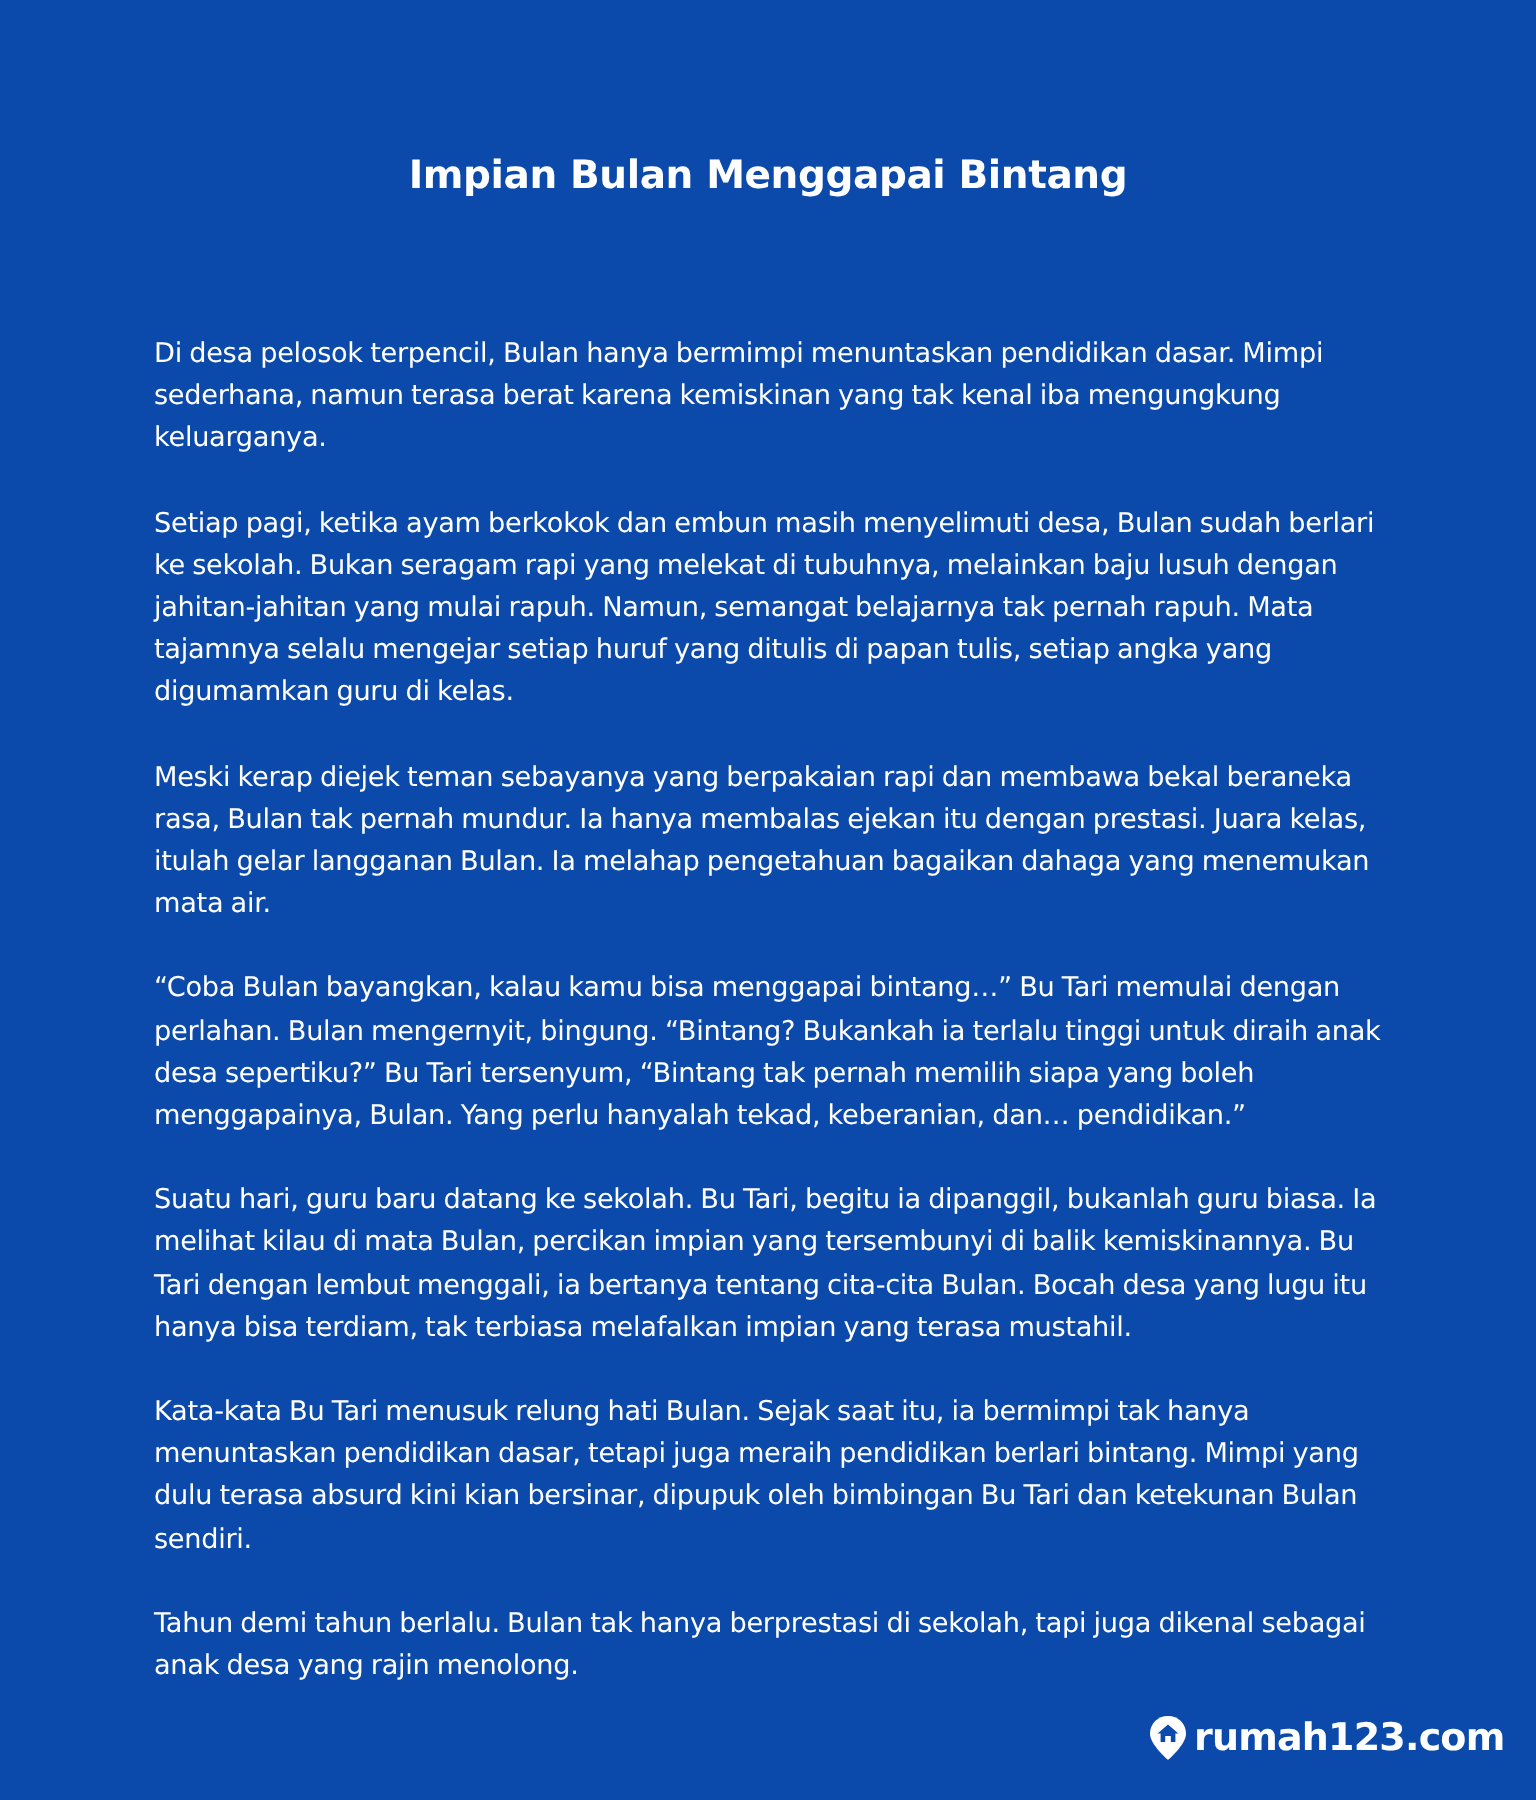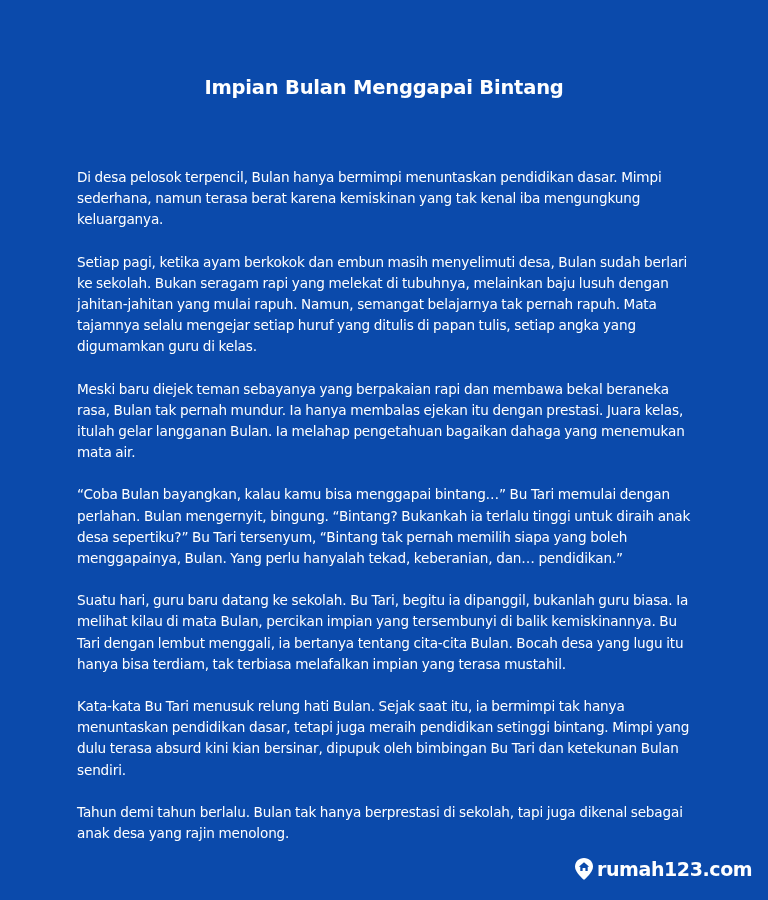--- a/index.html
+++ b/index.html
@@ -68,24 +68,24 @@
   </style>
 </head>
 <body>
 
 <div class="page">
   <h1 class="title">Impian Bulan Menggapai Bintang</h1>
 
   <div class="story">
     <p>Di desa pelosok terpencil, Bulan hanya bermimpi menuntaskan pendidikan dasar. Mimpi sederhana, namun terasa berat karena kemiskinan yang tak kenal iba mengungkung keluarganya.</p>
     <p>Setiap pagi, ketika ayam berkokok dan embun masih menyelimuti desa, Bulan sudah berlari ke sekolah. Bukan seragam rapi yang melekat di tubuhnya, melainkan baju lusuh dengan jahitan-jahitan yang mulai rapuh. Namun, semangat belajarnya tak pernah rapuh. Mata tajamnya selalu mengejar setiap huruf yang ditulis di papan tulis, setiap angka yang digumamkan guru di kelas.</p>
-    <p>Meski baru diejek teman sebayanya yang berpakaian rapi dan membawa bekal beraneka rasa, Bulan tak pernah mundur. Ia hanya membalas ejekan itu dengan prestasi. Juara kelas, itulah gelar langganan Bulan. Ia melahap pengetahuan bagaikan dahaga yang menemukan mata air.</p>
+    <p>Meski kerap diejek teman sebayanya yang berpakaian rapi dan membawa bekal beraneka rasa, Bulan tak pernah mundur. Ia hanya membalas ejekan itu dengan prestasi. Juara kelas, itulah gelar langganan Bulan. Ia melahap pengetahuan bagaikan dahaga yang menemukan mata air.</p>
     <p>“Coba Bulan bayangkan, kalau kamu bisa menggapai bintang…” Bu Tari memulai dengan perlahan. Bulan mengernyit, bingung. “Bintang? Bukankah ia terlalu tinggi untuk diraih anak desa sepertiku?” Bu Tari tersenyum, “Bintang tak pernah memilih siapa yang boleh menggapainya, Bulan. Yang perlu hanyalah tekad, keberanian, dan… pendidikan.”</p>
     <p>Suatu hari, guru baru datang ke sekolah. Bu Tari, begitu ia dipanggil, bukanlah guru biasa. Ia melihat kilau di mata Bulan, percikan impian yang tersembunyi di balik kemiskinannya. Bu Tari dengan lembut menggali, ia bertanya tentang cita-cita Bulan. Bocah desa yang lugu itu hanya bisa terdiam, tak terbiasa melafalkan impian yang terasa mustahil.</p>
-    <p>Kata-kata Bu Tari menusuk relung hati Bulan. Sejak saat itu, ia bermimpi tak hanya menuntaskan pendidikan dasar, tetapi juga meraih pendidikan setinggi bintang. Mimpi yang dulu terasa absurd kini kian bersinar, dipupuk oleh bimbingan Bu Tari dan ketekunan Bulan sendiri.</p>
+    <p>Kata-kata Bu Tari menusuk relung hati Bulan. Sejak saat itu, ia bermimpi tak hanya menuntaskan pendidikan dasar, tetapi juga meraih pendidikan berlari bintang. Mimpi yang dulu terasa absurd kini kian bersinar, dipupuk oleh bimbingan Bu Tari dan ketekunan Bulan sendiri.</p>
     <p>Tahun demi tahun berlalu. Bulan tak hanya berprestasi di sekolah, tapi juga dikenal sebagai anak desa yang rajin menolong.</p>
   </div>
 
   <div class="logo">
     <span class="logo-icon">
       <svg width="20" height="24" viewBox="0 0 20 24">
         <path d="M10 1 C4.8 1 1 4.9 1 9.8 C1 15.5 10 23 10 23 C10 23 19 15.5 19 9.8 C19 4.9 15.2 1 10 1 Z" fill="#ffffff"></path>
         <path d="M10 5.2 L4.8 9.8 L6.3 9.8 L6.3 14 L13.7 14 L13.7 9.8 L15.2 9.8 Z" fill="#0b4aab"></path>
         <rect x="8.6" y="11" width="2.8" height="3" fill="#ffffff"></rect>
       </svg>

